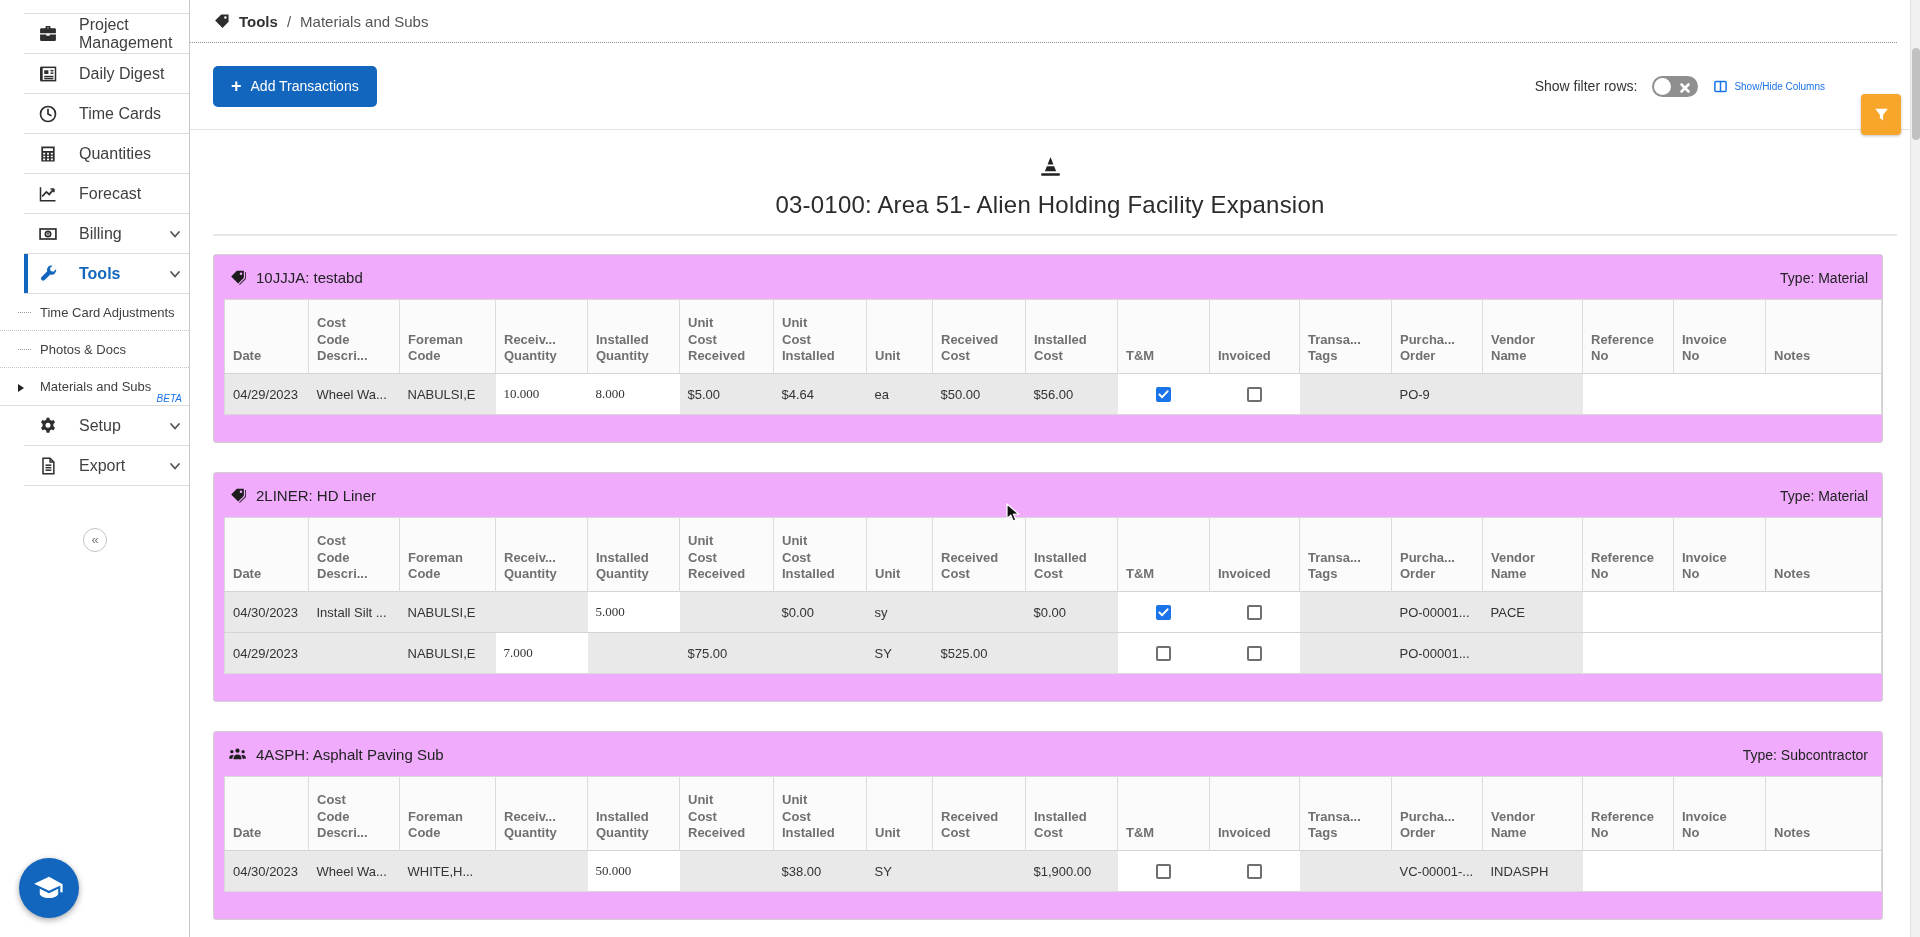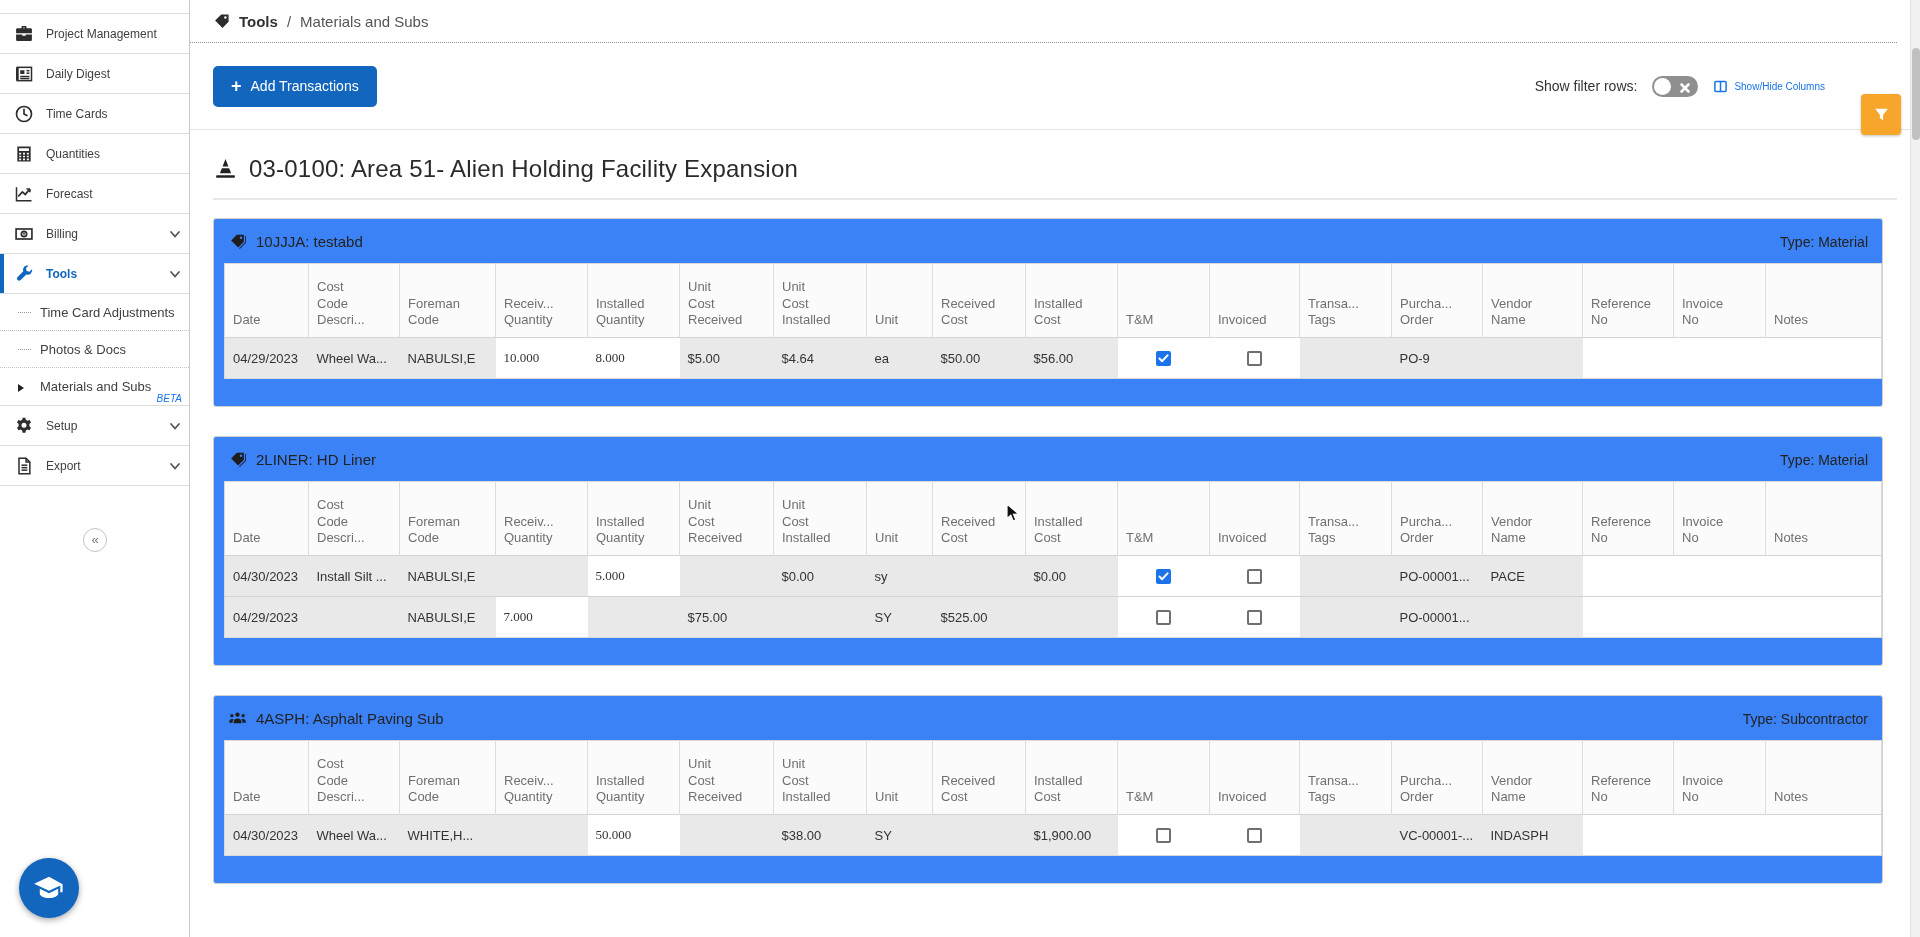--- a/index.html
+++ b/index.html
@@ -10,24 +10,24 @@
   }
   .app { position: relative; width: 1920px; height: 937px; overflow: hidden; background: #fff; }
 
   
   .sidebar {
     position: absolute; left: 0; top: 0; width: 190px; height: 100%;
     background: #fff; border-right: 1px solid #c9c9c9; z-index: 5;
   }
   .side-menu { position: absolute; top: -26px; left: 0; right: 0; }
   .menu-item {
-    display: flex; align-items: center; gap: 11px;
+    display: flex; align-items: center; gap: 20px;
     height: 40px; padding: 0 8px 0 13px;
-    border-bottom: 1px solid #dcdcdc; font-size: 12px; color: #3f3f3f;
-    background: #fff; cursor: pointer; position: relative;
+    border-bottom: 1px solid #dcdcdc; font-size: 16px; color: #3f3f3f;
+    background: #fff; cursor: pointer; position: relative; margin-left: 24px;
   }
   .menu-item .mi-icon { width: 22px; height: 22px; flex: none; color: #2d2d2d; display: flex; align-items: center; justify-content: center; }
   .menu-item .mi-icon svg { width: 20px; height: 20px; }
   .menu-item .chev { margin-left: auto; color: #555; display: flex; }
   .menu-item .chev svg { width: 12px; height: 12px; }
   .menu-item.active { color: var(--accent); font-weight: bold; box-shadow: inset 4px 0 0 var(--accent); }
   .menu-item.active .mi-icon { color: var(--accent); }
   .submenu { position: relative; border-bottom: 1px solid #dcdcdc; }
   .submenu::before {
     content: ""; position: absolute; left: 18px; top: 0; bottom: 14px;
@@ -83,41 +83,41 @@
   .showhide svg { width: 15px; height: 15px; }
   .filter-fab {
     position: absolute; right: 9px; top: 51px; width: 40px; height: 41px;
     background: var(--orange); border: none; border-radius: 4px; cursor: pointer;
     display: flex; align-items: center; justify-content: center;
     box-shadow: 0 1px 3px rgba(0,0,0,.25);
   }
   .filter-fab svg { width: 17px; height: 17px; color: #fff; }
 
   .toolbar-divider { border: none; border-top: 1px solid #e3e3e3; margin: 0; }
-  .title-row { display: flex; align-items: center; gap: 11px; padding: 25px 23px 15px; }
+  .title-row { display: flex; align-items: center; gap: 11px; padding: 25px 23px 15px; flex-direction: column; }
   .title-row .cone { color: #222; display: flex; }
   .title-row .cone svg { width: 25px; height: 25px; }
   .page-title { font-size: 24px; font-weight: 400; color: #2b2b2b; letter-spacing: .2px; }
   .title-divider { border: none; border-top: 2px solid #e8e8e8; margin: 0 13px 18px 23px; }
 
   
   #sections { padding-left: 23px; }
   .section {
     width: 1670px; border: 1px solid #d0d0d0; border-radius: 3px;
-    background: #3b82f6; margin-bottom: 29px;
+    background: #f0abfc; margin-bottom: 29px;
   }
   .section-head { display: flex; align-items: center; gap: 9px; padding: 13px 14px 10px; }
   .section-head .sec-icon { color: #1d1d1d; display: flex; }
   .section-head .sec-icon svg { width: 19px; height: 19px; }
   .section-title { font-size: 15px; color: #222; }
   .section-type { margin-left: auto; font-size: 14px; color: #222; }
   .tbl-wrap { margin: 2px 10px 27px; }
   table.grid { width: 100%; border-collapse: collapse; table-layout: fixed; border: 1px solid #d9d9d9; }
   table.grid th {
-    vertical-align: bottom; text-align: left; font-weight: normal;
+    vertical-align: bottom; text-align: left; font-weight: bold;
     font-size: 13px; color: #707070; background: #fbfbfb;
     padding: 8px 8px 9px; white-space: pre-line; line-height: 1.25;
     border-left: 1px solid #dcdcdc; height: 74px;
   }
   table.grid th:first-child { border-left: none; }
   table.grid td {
     height: 41px; padding: 0 8px; font-size: 13px; color: #333;
     background: #e9e9e9; border-top: 1px solid #d4d4d4;
     overflow: hidden; white-space: nowrap;
   }

